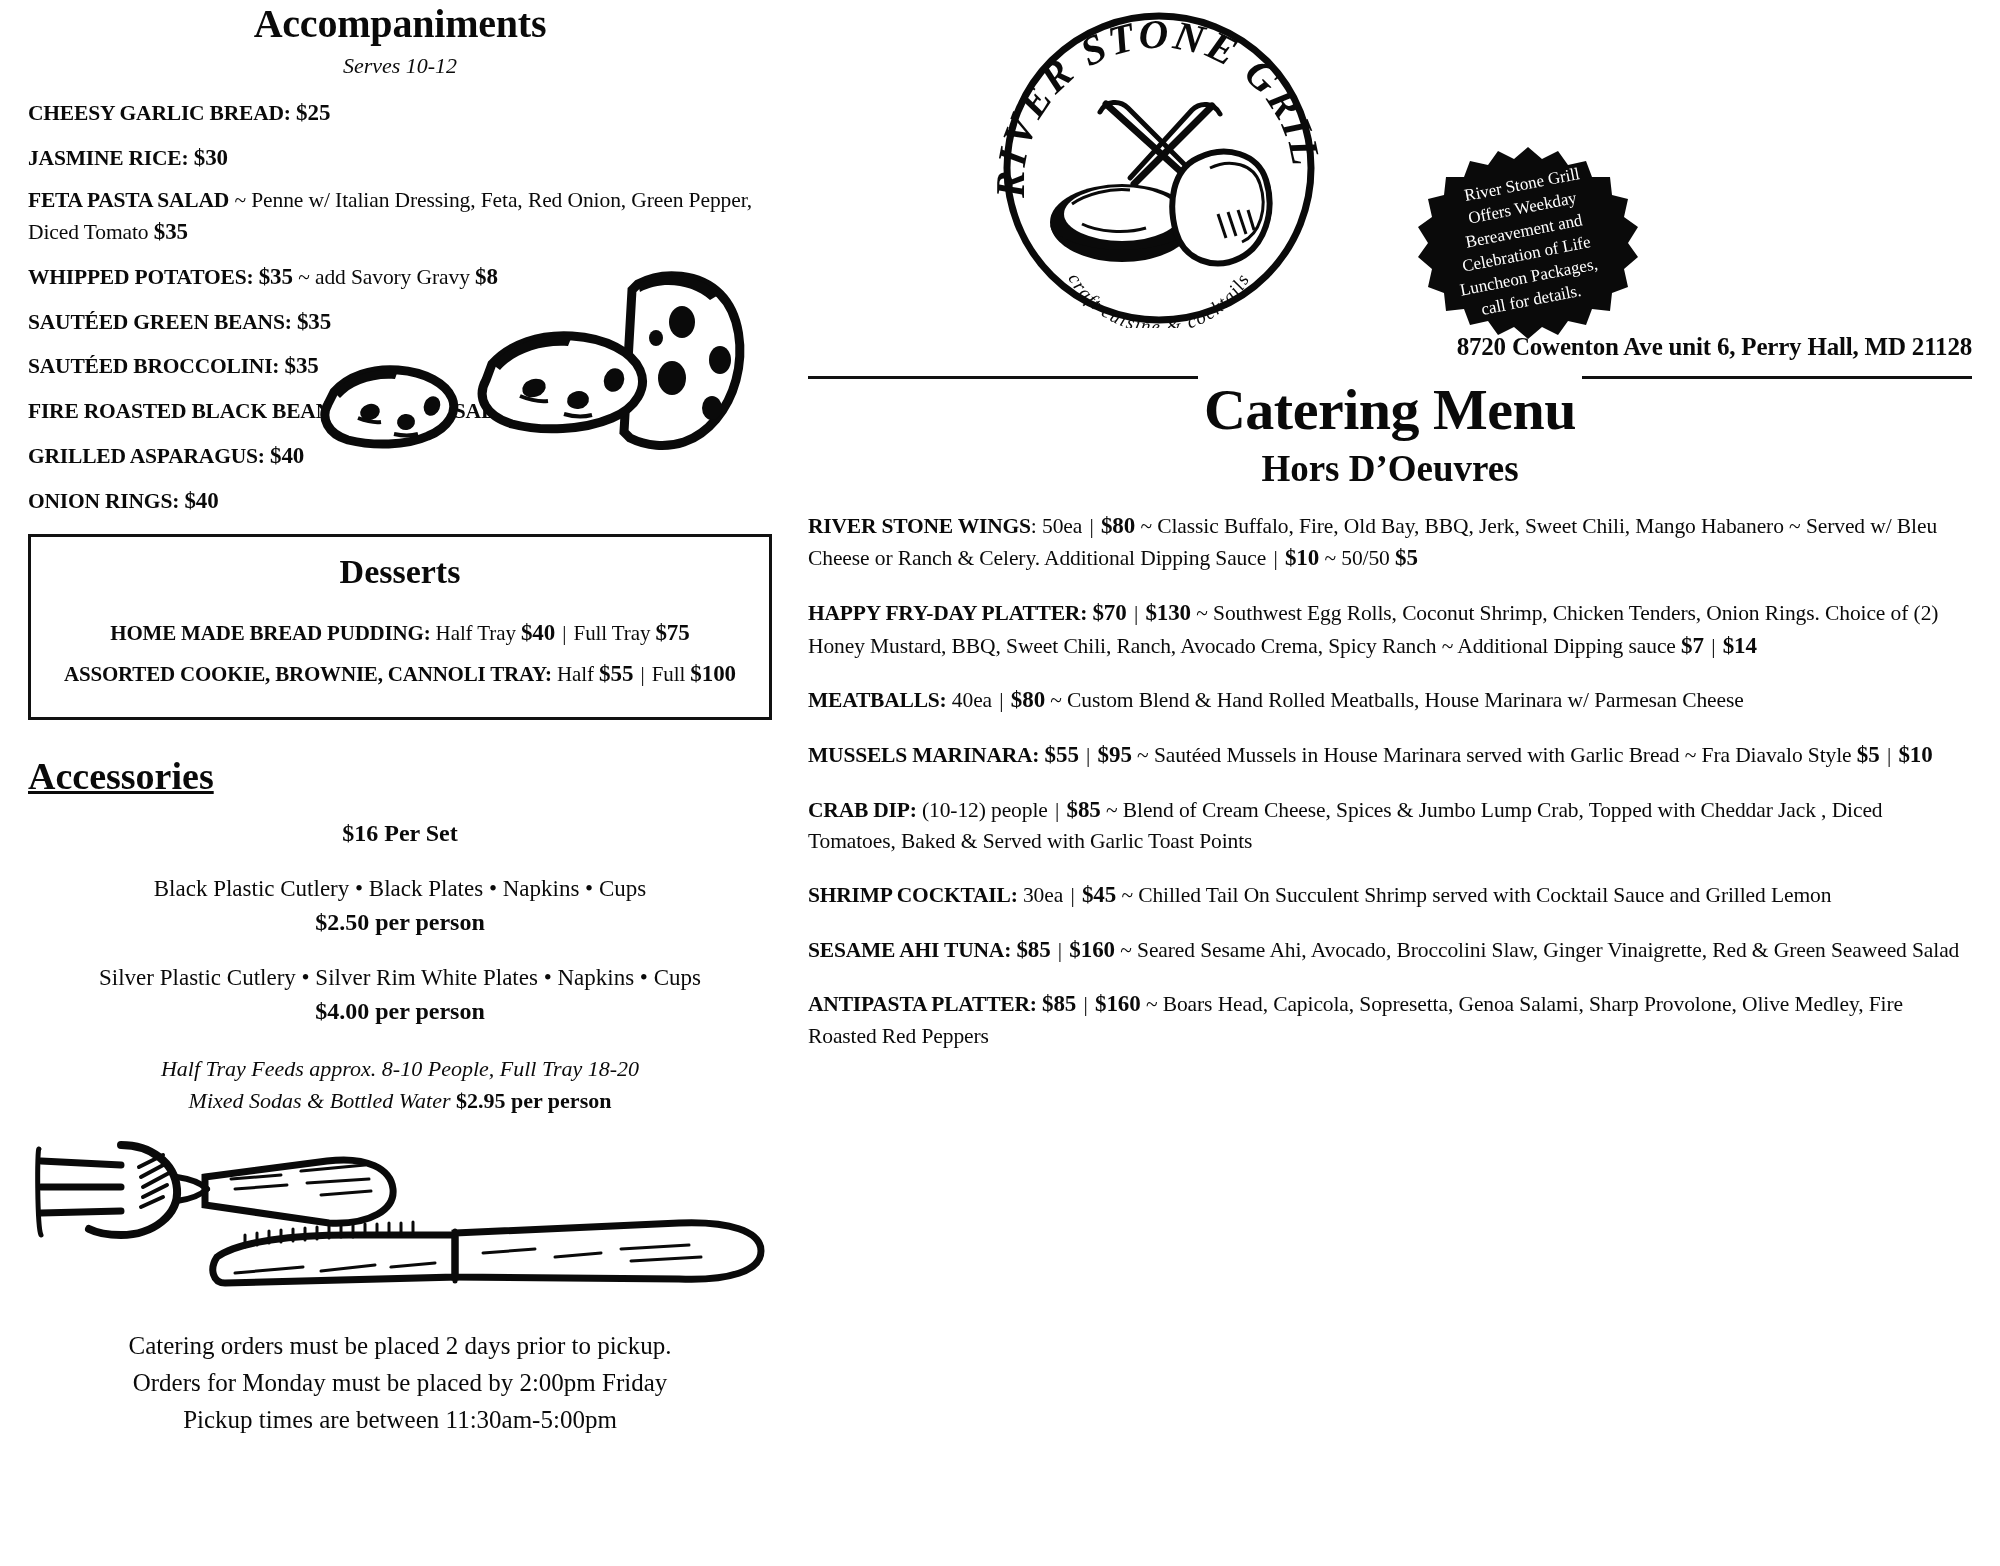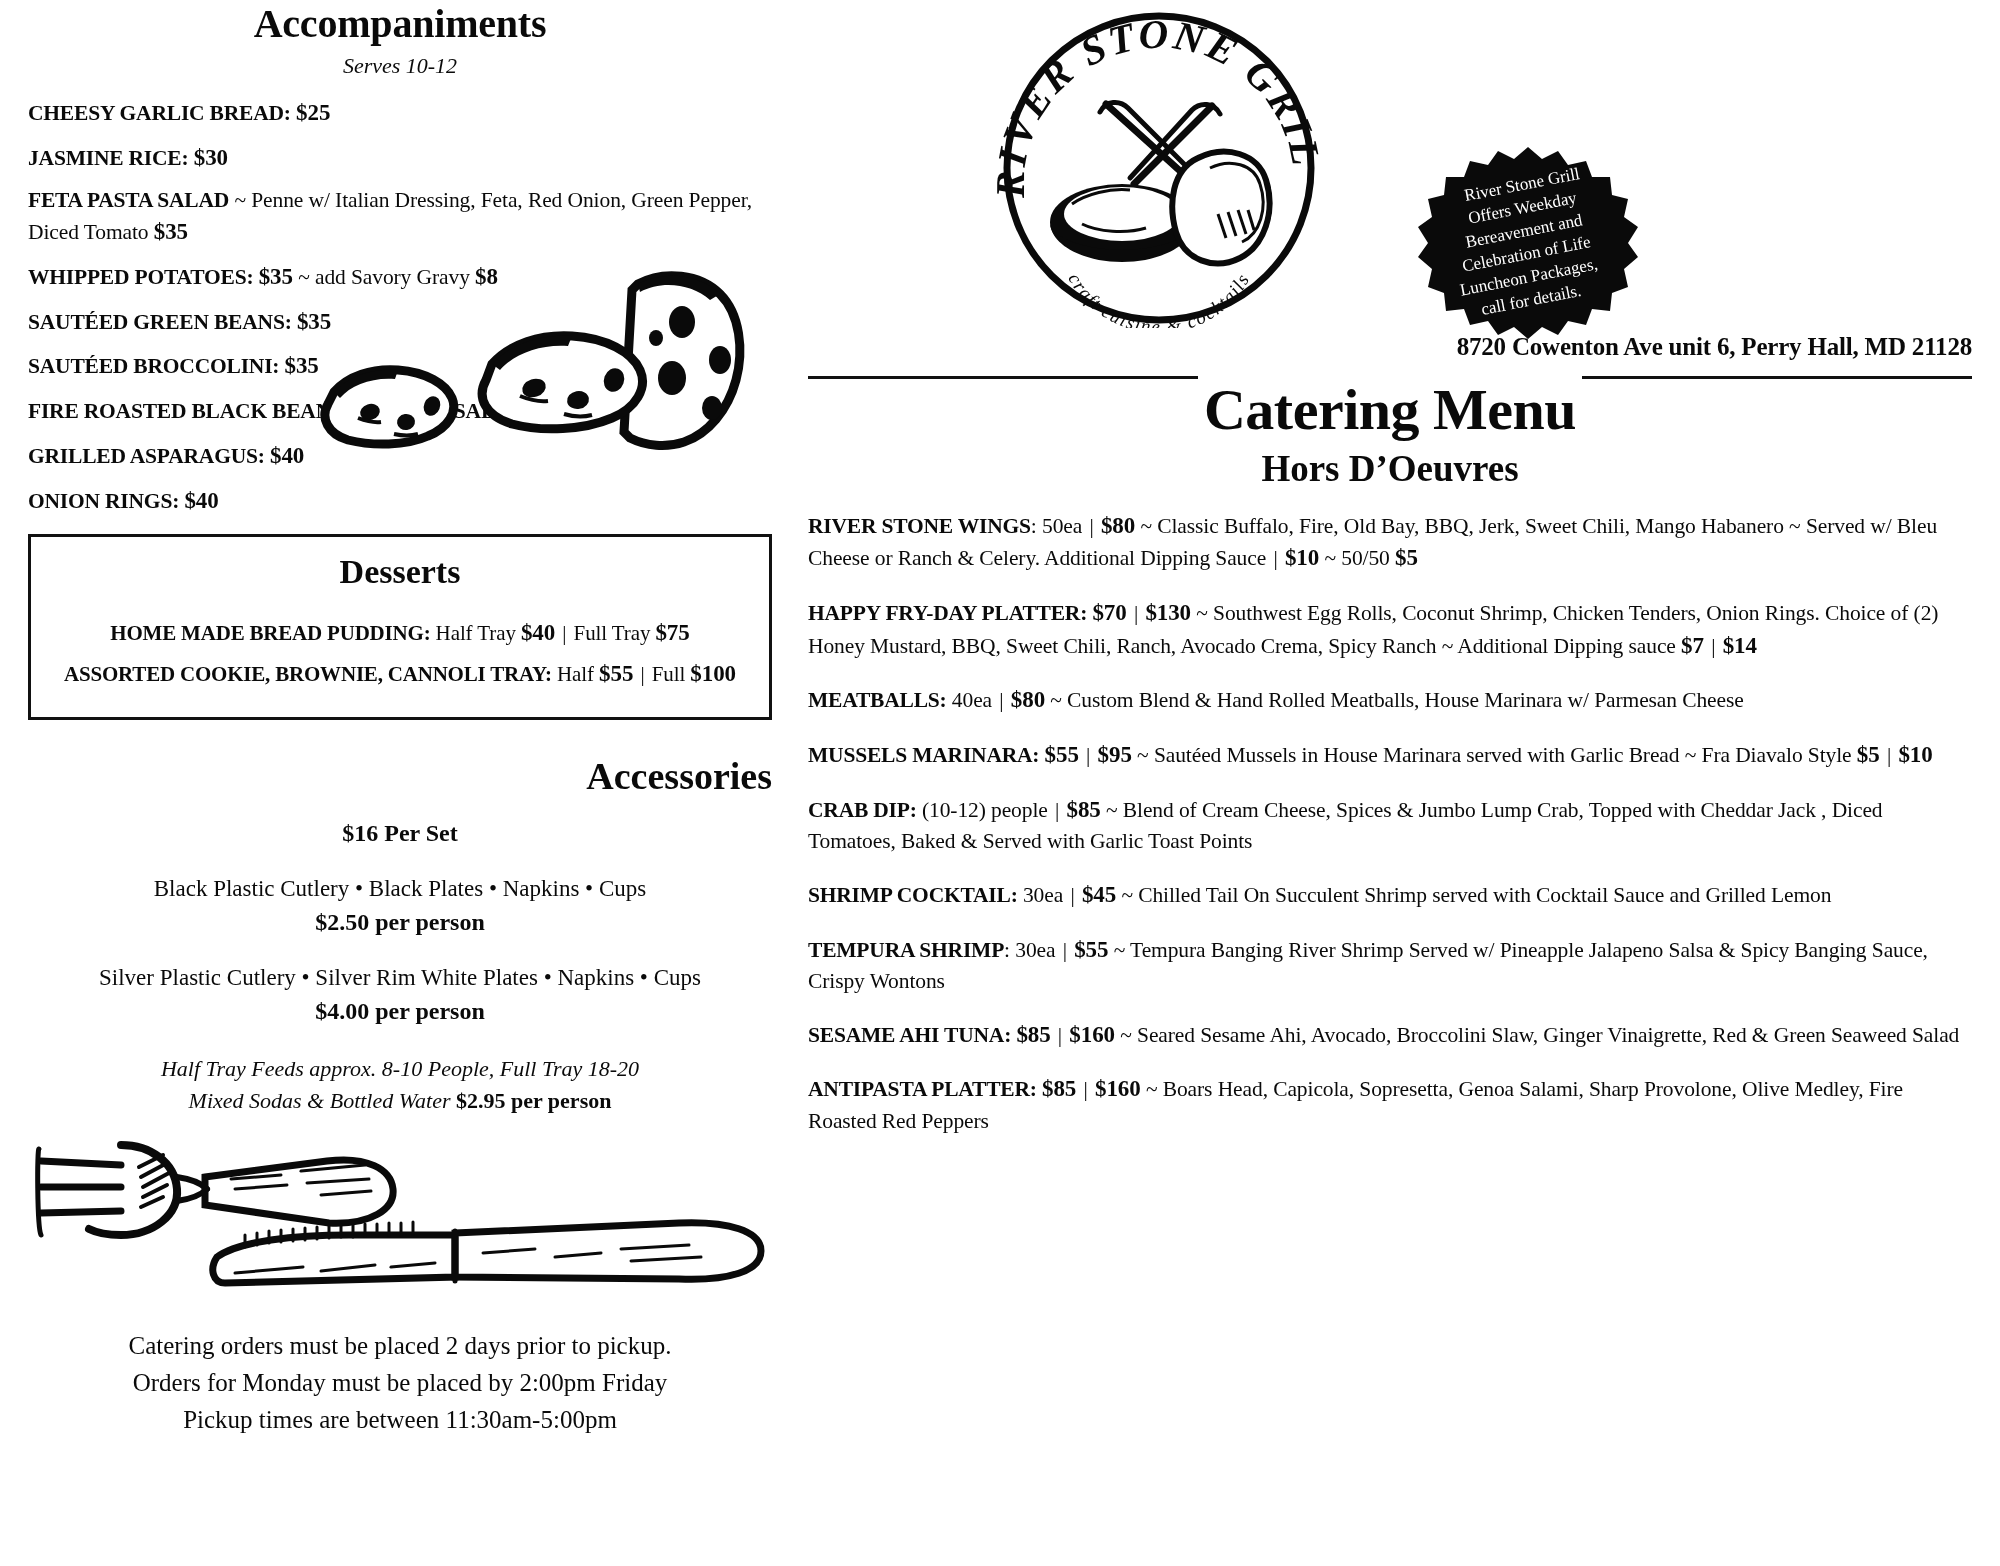--- a/index.html
+++ b/index.html
@@ -64,24 +64,25 @@
   .dessert-line {
     text-align: center;
     font-size: 21px;
     line-height: 1.5;
     margin-bottom: 6px;
     letter-spacing: -0.1px;
   }
 
   
   .acc-head {
-    text-align: right;
+    text-align: left;
     font-size: 38px;
     font-weight: bold;
     margin: 34px 0 22px 0;
+    text-decoration: underline;
   }
   .acc-group { text-align: center; margin-bottom: 26px; }
   .acc-group .items { font-size: 23px; line-height: 1.35; }
   .acc-group .price { font-size: 24px; font-weight: bold; margin-top: 5px; }
   .acc-notes { text-align: center; font-style: italic; font-size: 22px; line-height: 1.45; margin-top: 28px; }
   .acc-notes b { font-style: normal; font-weight: bold; }
 
   .cutlery { margin: 14px auto 0 auto; width: 730px; height: 190px; display: block; }
 
   .footer-note { text-align: center; font-size: 25px; line-height: 1.48; margin-top: 6px; }
@@ -422,26 +423,20 @@
         <span class="dsc">~ Blend of Cream Cheese, Spices &amp; Jumbo Lump Crab, Topped with Cheddar Jack , Diced Tomatoes, Baked &amp; Served with Garlic Toast Points</span>
       </div>
 
       <div class="menu-item">
         <span class="nm">SHRIMP COCKTAIL:</span><span class="qty"> 30ea</span>
         <span class="bar">|</span>
         <span class="pr">$45</span>
         <span class="dsc">~ Chilled Tail On Succulent Shrimp served with Cocktail Sauce and Grilled Lemon</span>
       </div>
 
-      <div class="menu-item">
-        <span class="nm">TEMPURA SHRIMP</span><span class="qty">: 30ea</span>
-        <span class="bar">|</span>
-        <span class="pr">$55</span>
-        <span class="dsc">~ Tempura Banging River Shrimp Served w/ Pineapple Jalapeno Salsa &amp; Spicy Banging Sauce, Crispy Wontons</span>
-      </div>
 
       <div class="menu-item">
         <span class="nm">SESAME AHI TUNA:</span>
         <span class="pr">$85</span>
         <span class="bar">|</span>
         <span class="pr">$160</span>
         <span class="dsc">~ Seared Sesame Ahi, Avocado, Broccolini Slaw, Ginger Vinaigrette, Red &amp; Green Seaweed Salad</span>
       </div>
 
       <div class="menu-item">

